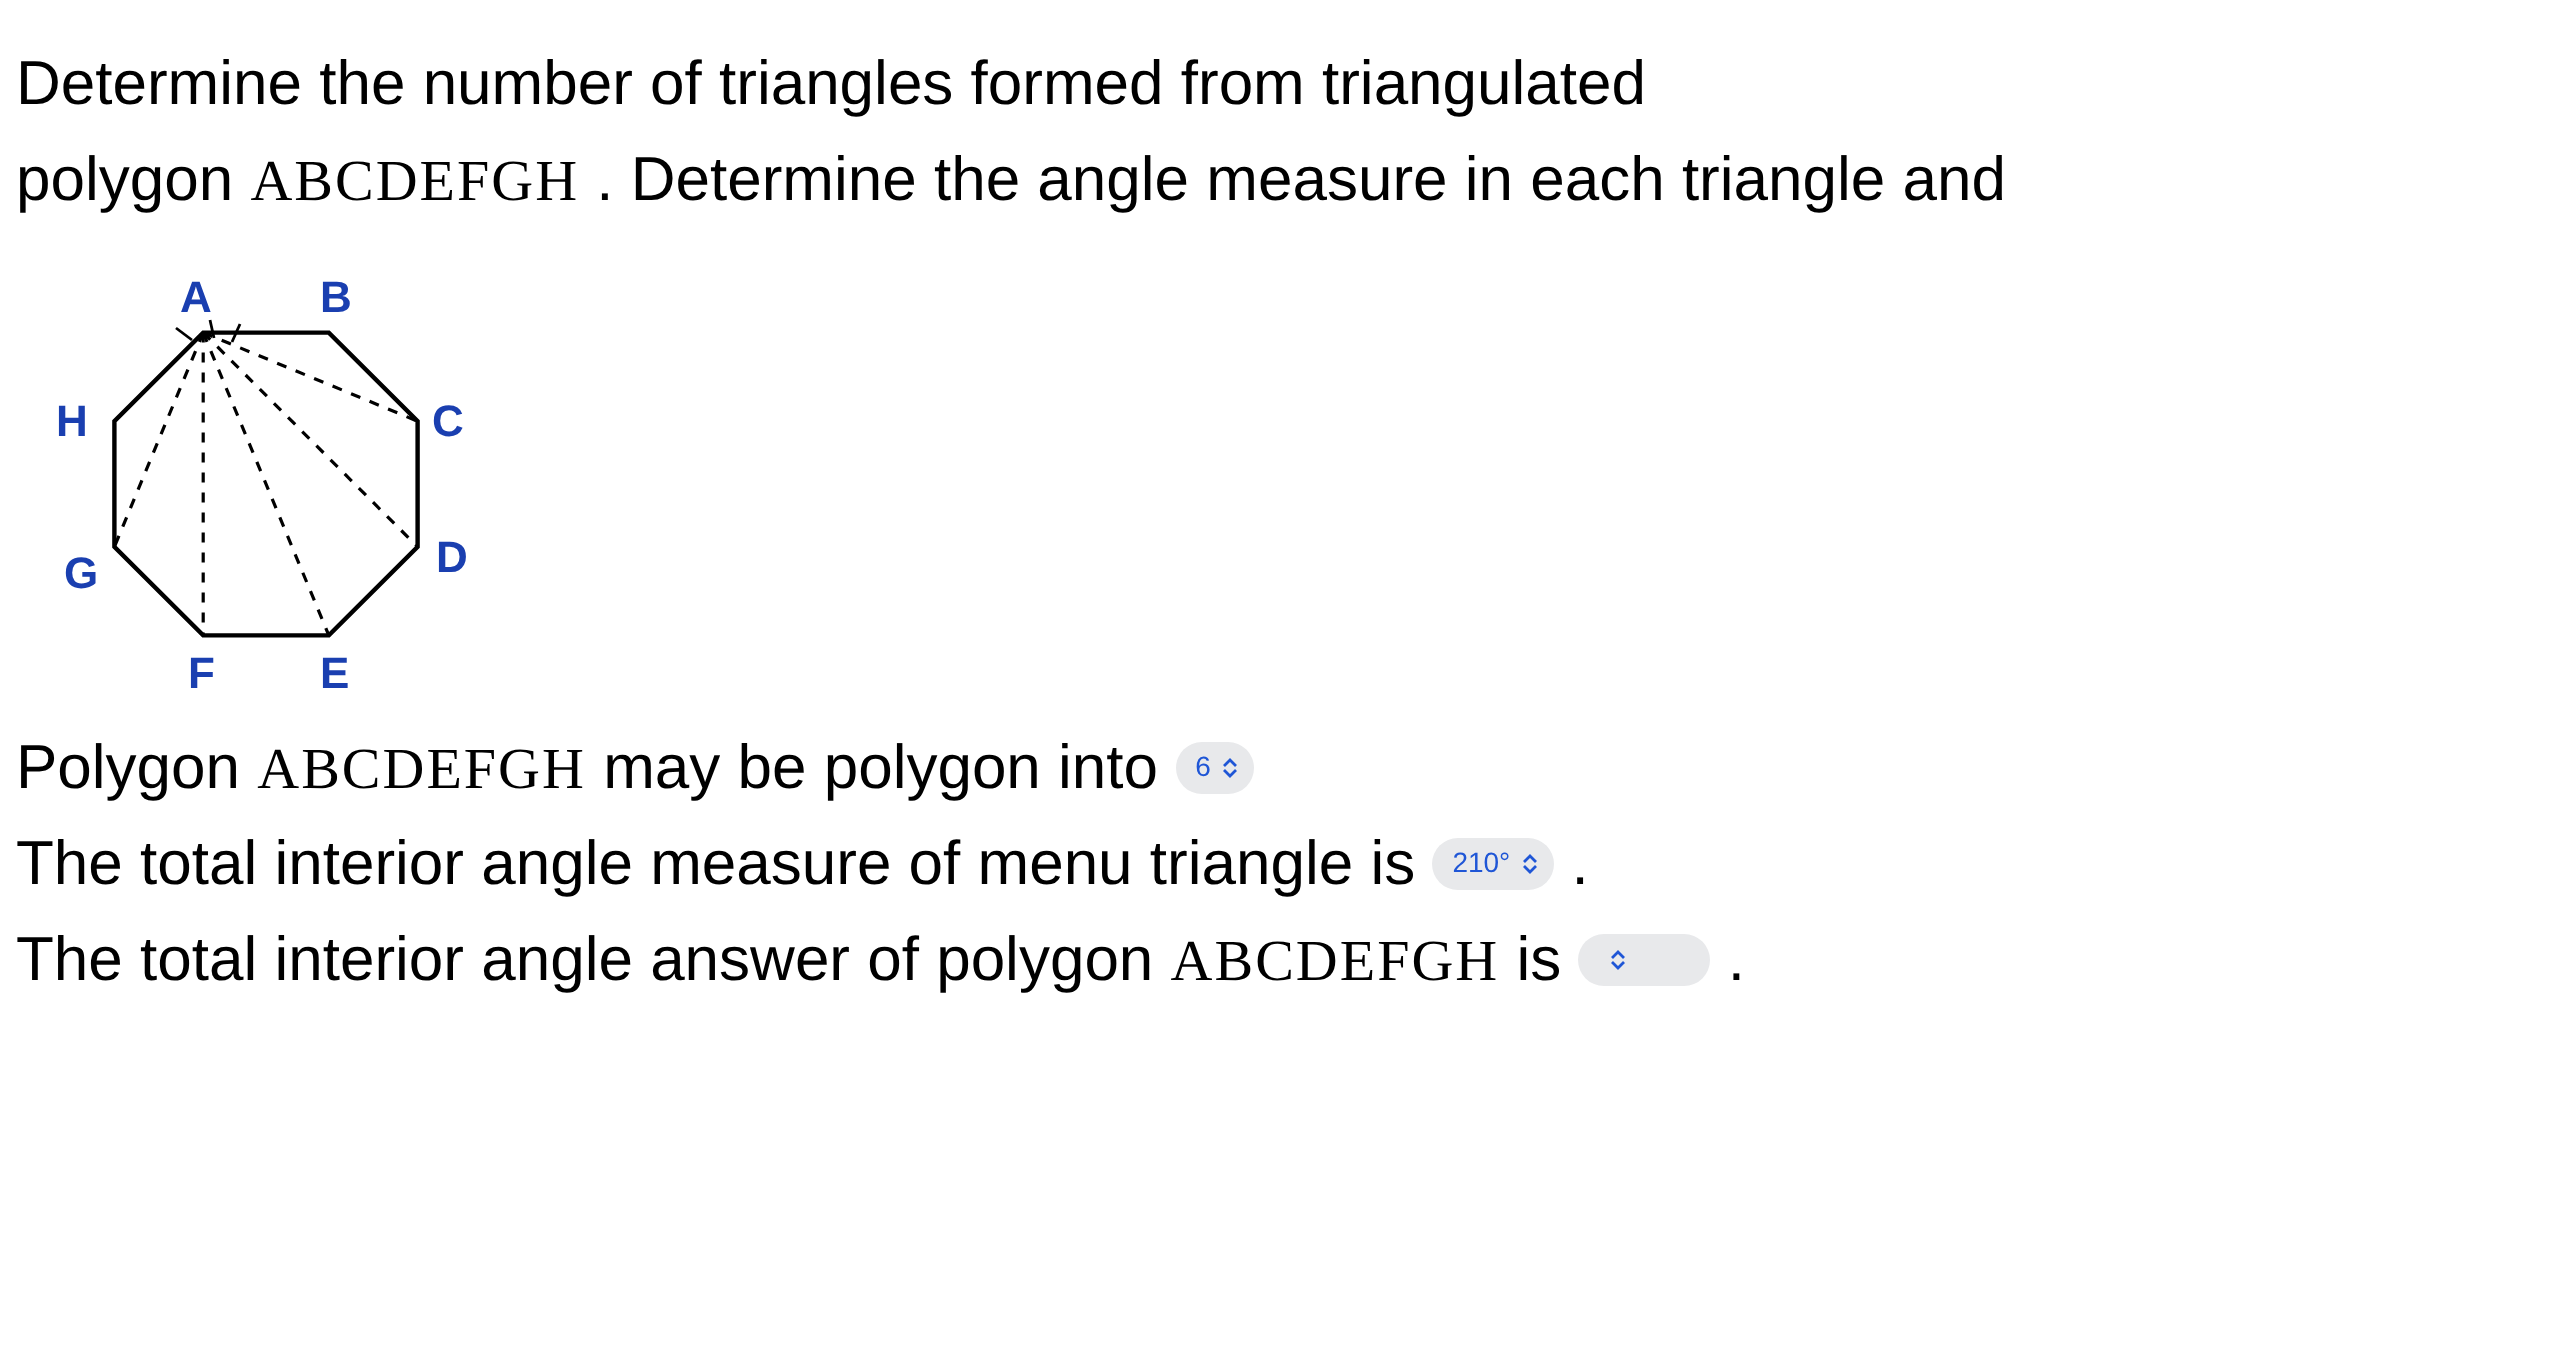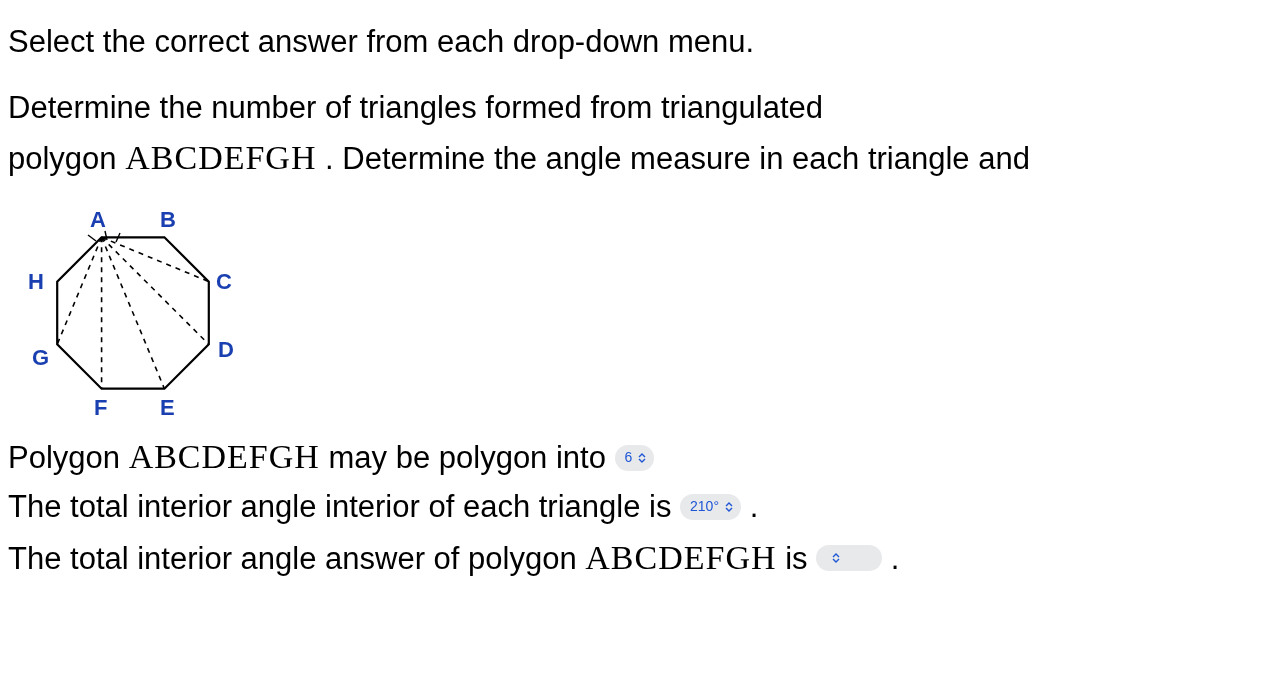--- a/index.html
+++ b/index.html
@@ -19,21 +19,21 @@
   }
   .instruction {
     margin-bottom: 18px;
   }
   .question-text {
   }
   .sc {
     font-family: Georgia, "Times New Roman", serif;
     font-variant: small-caps;
     letter-spacing: 1px;
-    font-size: 34px;
+    font-size: 29px;
   }
   .diagram-wrap {
     position: relative;
     width: 260px;
     height: 230px;
     margin-top: 8px;
     margin-bottom: 8px;
   }
   .diagram-wrap svg {
     position: absolute;
@@ -81,21 +81,20 @@
     align-items: center;
     line-height: 5px;
   }
   .caret svg { display: block; }
 </style>
 </head>
 <body>
 
 <div class="page">
 
-  <div class="instruction">Select the correct answer from each drop-down menu.</div>
 
   <div class="question-text">
     <span>Determine the number of triangles formed from triangulated</span><br>
     <span>polygon </span><span class="sc">ABCDEFGH</span><span> . Determine the angle measure in each triangle and</span>
   </div>
 
   <div class="diagram-wrap">
     <svg width="260" height="230" viewBox="0 0 260 230">
 
       <g stroke="#000" stroke-width="2.2" fill="none">
@@ -136,21 +135,21 @@
               <polyline points="1,4 4,1 7,4" fill="none" stroke="#1f56d6" stroke-width="1.4"></polyline>
             </svg>
           <svg width="8" height="5">
               <polyline points="1,1 4,4 7,1" fill="none" stroke="#1f56d6" stroke-width="1.4"></polyline>
             </svg>
         </span>
       </span>
     </div>
 
     <div>
-      <span>The total interior angle interior of each triangle is </span>
+      <span>The total interior angle measure of menu triangle is </span>
       <span class="pill">
         <span class="pill-text">210°</span>
         <span class="caret">
           <svg width="8" height="5">
               <polyline points="1,4 4,1 7,4" fill="none" stroke="#1f56d6" stroke-width="1.4"></polyline>
             </svg>
           <svg width="8" height="5">
               <polyline points="1,1 4,4 7,1" fill="none" stroke="#1f56d6" stroke-width="1.4"></polyline>
             </svg>
         </span>

